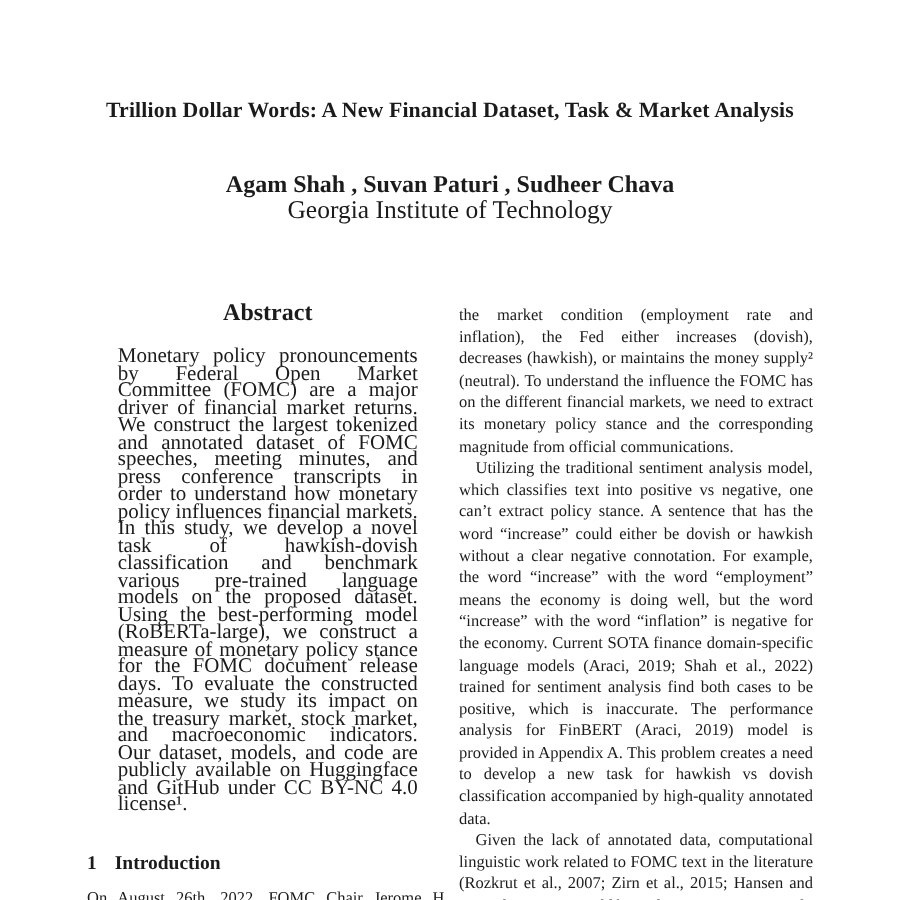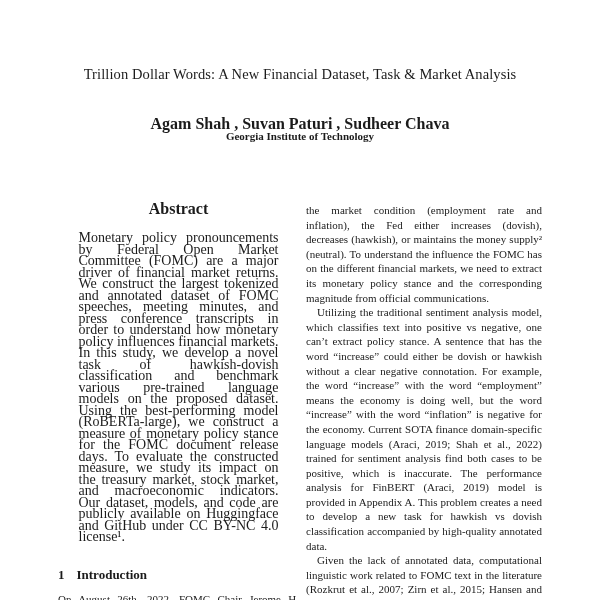--- a/index.html
+++ b/index.html
@@ -19,40 +19,39 @@
     font-family: "Liberation Serif", serif;
     overflow: hidden;
   }
   .paper-title {
     position: absolute;
     top: 66px;
     left: 0;
     width: 600px;
     text-align: center;
     font-size: 14.5px;
-    font-weight: normal;
+    font-weight: bold;
     letter-spacing: 0.1px;
   }
   .author-line {
     position: absolute;
     top: 115px;
     left: 0;
     width: 600px;
     text-align: center;
     font-size: 16px;
     font-weight: bold;
   }
   .affiliation-line {
     position: absolute;
     top: 130px;
     left: 0;
     width: 600px;
     text-align: center;
-    font-size: 11px;
-    font-weight: bold;
+    font-size: 17px;
   }
   .col-left {
     position: absolute;
     left: 58px;
     top: 200px;
     width: 241px;
   }
   .col-right {
     position: absolute;
     left: 306px;

